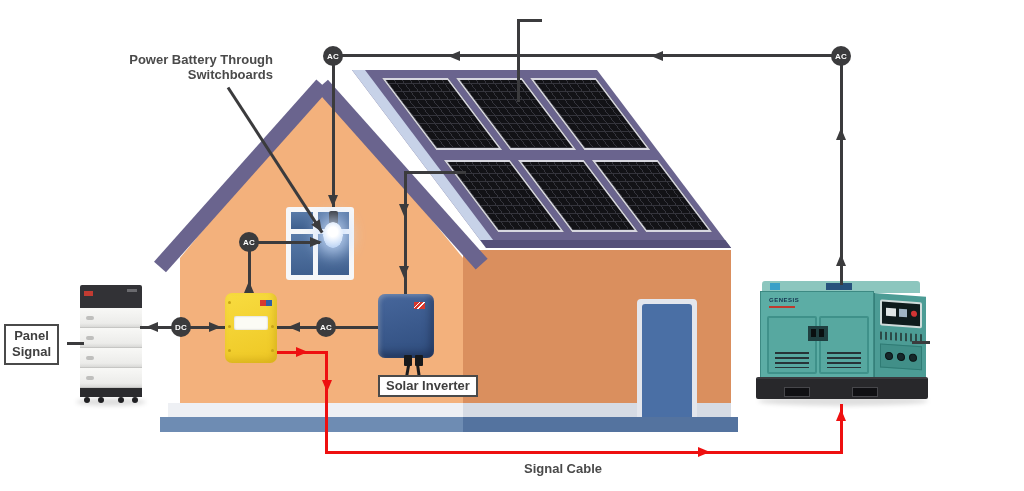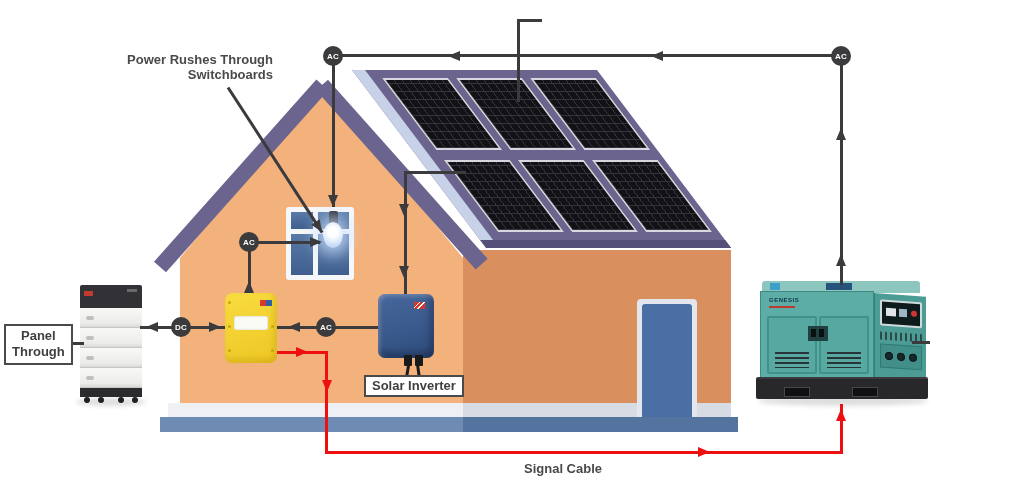--- a/index.html
+++ b/index.html
@@ -280,28 +280,28 @@
   <div class="arr red a-u" style="left:841px;top:409px;"></div>
 
   <div class="node" style="left:333px;top:56px;">AC</div>
   <div class="node" style="left:841px;top:56px;">AC</div>
   <div class="node" style="left:249px;top:242px;">AC</div>
   <div class="node" style="left:326px;top:327px;">AC</div>
   <div class="node" style="left:181px;top:327px;">DC</div>
 
 
   <div class="note" style="left:108px;top:52px;width:165px;">
-    <div>Power Rushes Through</div>
+    <div>Power Battery Through</div>
     <div>Switchboards</div>
   </div>
 
 
-  <div class="lbox" style="left:364px;top:375px;padding:1px 6px;">Solar Inverter</div>
+  <div class="lbox" style="left:378px;top:375px;padding:1px 6px;">Solar Inverter</div>
 
   <div class="lbox" style="left:4px;top:324px;padding:2px 6px;">
     <div>Panel</div>
-    <div>Through</div>
+    <div>Signal</div>
   </div>
 
 
   <div class="captext" style="left:524px;top:461px;">Signal Cable</div>
 
 </div>
 
 </body></html>

